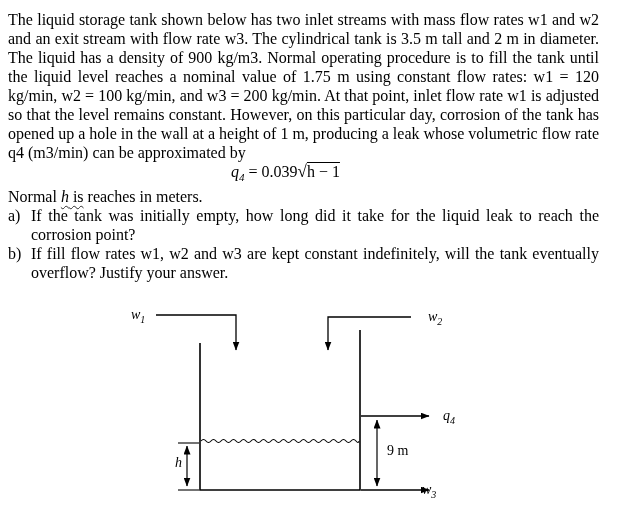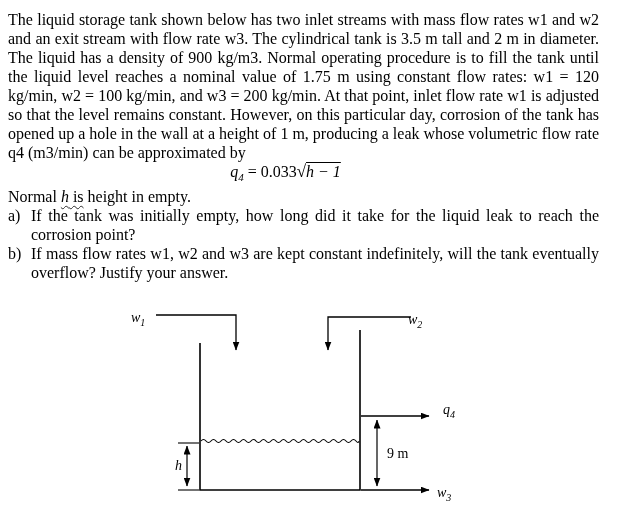--- a/index.html
+++ b/index.html
@@ -8,57 +8,57 @@
     background: #ffffff; color: #000000;
     font-family: "Liberation Serif", "DejaVu Serif", serif;
   }
   .page { position: relative; width: 608px; height: 527px; overflow: hidden; }
   .text-block { padding: 10px 9px 0 8px; }
   .para { font-size: 16px; line-height: 19px; text-align: justify; margin: 0; }
   .equation { font-size: 16px; line-height: 19px; text-align: center; margin: 0; padding-right: 36px; }
   .equation .var { font-style: italic; }
   .equation sub { font-size: 11px; }
   .sqrt { font-size: 17px; }
-  .radicand { font-style: italic; text-decoration: overline; text-decoration-thickness: 1px; }
+  .radicand { text-decoration: overline; text-decoration-thickness: 1px; }
   .where { font-size: 16px; line-height: 19px; margin: 0; }
   .wavy {
     text-decoration-line: underline;
     text-decoration-style: wavy;
     text-decoration-color: #2b2b2b;
     text-decoration-thickness: 1px;
     text-underline-offset: 3px;
   }
   .item { display: flex; font-size: 16px; line-height: 19px; }
   .item-label { flex: 0 0 23px; }
   .item-text { flex: 1; text-align: justify; }
   .diagram { position: absolute; left: 0; top: 300px; width: 640px; height: 227px; }
   .diagram svg { position: absolute; left: 0; top: 0; }
-  .dlabel { position: absolute; font-size: 14px; line-height: 22px; font-style: italic; white-space: nowrap; text-align: right; }
+  .dlabel { position: absolute; font-size: 14px; line-height: 16px; font-style: italic; white-space: nowrap; text-align: right; }
   .dlabel sub { font-size: 10px; font-style: italic; }
   .dlabel.upright { font-style: normal; }
 </style>
 </head>
 <body>
 
 <div class="page">
 
   <div class="text-block">
     <p class="para">The liquid storage tank shown below has two inlet streams with mass flow rates w1 and w2 and an exit stream with flow rate w3. The cylindrical tank is 3.5 m tall and 2 m in diameter. The liquid has a density of 900 kg/m3. Normal operating procedure is to fill the tank until the liquid level reaches a nominal value of 1.75 m using constant flow rates: w1 = 120 kg/min, w2 = 100 kg/min, and w3 = 200 kg/min. At that point, inlet flow rate w1 is adjusted so that the level remains constant. However, on this particular day, corrosion of the tank has opened up a hole in the wall at a height of 1 m, producing a leak whose volumetric flow rate q4 (m3/min) can be approximated by</p>
 
-    <div class="equation"><span class="var"><span>q</span><sub>4</sub></span><span> = 0.033</span><span class="sqrt">√</span><span class="radicand">h − 1</span></div>
+    <div class="equation"><span class="var"><span>q</span><sub>4</sub></span><span> = 0.039</span><span class="sqrt">√</span><span class="radicand">h − 1</span></div>
 
-    <p class="where"><span>Normal </span><span class="wavy"><i>h</i><span> is</span></span><span> height in empty.</span></p>
+    <p class="where"><span>Normal </span><span class="wavy"><i>h</i><span> is</span></span><span> reaches in meters.</span></p>
 
     <div class="item">
       <span class="item-label">a)</span>
       <span class="item-text">If the tank was initially empty, how long did it take for the liquid leak to reach the corrosion point?</span>
     </div>
     <div class="item">
       <span class="item-label">b)</span>
-      <span class="item-text">If mass flow rates w1, w2 and w3 are kept constant indefinitely, will the tank eventually overflow? Justify your answer.</span>
+      <span class="item-text">If fill flow rates w1, w2 and w3 are kept constant indefinitely, will the tank eventually overflow? Justify your answer.</span>
     </div>
   </div>
 
   <div class="diagram">
     <svg width="640" height="227" viewBox="0 0 640 227">
       <defs>
         <marker id="arw" viewBox="0 0 9 7" refX="8.5" refY="3.5" markerWidth="9" markerHeight="7" markerUnits="userSpaceOnUse" orient="auto-start-reverse">
           <path d="M0,0 L9,3.5 L0,7 Z" fill="#000000"></path>
         </marker>
       </defs>
@@ -67,20 +67,20 @@
       <polyline points="411,17 328,17 328,50" fill="none" stroke="#000" stroke-width="1.3" marker-end="url(#arw)"></polyline>
       <path d="M201,141 q2.5,-3 5,0 t5,0 t5,0 t5,0 t5,0 t5,0 t5,0 t5,0 t5,0 t5,0 t5,0 t5,0 t5,0 t5,0 t5,0 t5,0 t5,0 t5,0 t5,0 t5,0 t5,0 t5,0 t5,0 t5,0 t5,0 t5,0 t5,0 t5,0 t5,0 t5,0 t5,0 t3,0" fill="none" stroke="#000" stroke-width="1.1"></path>
       <line x1="361" y1="116" x2="429" y2="116" stroke="#000" stroke-width="1.3" marker-end="url(#arw)"></line>
       <line x1="377" y1="120" x2="377" y2="186" stroke="#000" stroke-width="1.2" marker-start="url(#arw)" marker-end="url(#arw)"></line>
       <line x1="187" y1="146" x2="187" y2="186" stroke="#000" stroke-width="1.2" marker-start="url(#arw)" marker-end="url(#arw)"></line>
       <line x1="178" y1="143" x2="199" y2="143" stroke="#000" stroke-width="1.1"></line>
       <line x1="178" y1="190" x2="199" y2="190" stroke="#000" stroke-width="1.1"></line>
       <line x1="361" y1="190" x2="429" y2="190" stroke="#000" stroke-width="1.3" marker-end="url(#arw)"></line>
     </svg>
     <span class="dlabel" style="left:131px;top:7px"><i>w</i><sub>1</sub></span>
-    <span class="dlabel" style="left:408px;top:9px"><i>w</i><sub>2</sub></span>
-    <span class="dlabel" style="left:443px;top:99px"><i>q</i><sub>4</sub></span>
+    <span class="dlabel" style="left:428px;top:9px"><i>w</i><sub>2</sub></span>
+    <span class="dlabel" style="left:443px;top:108px"><i>q</i><sub>4</sub></span>
     <span class="dlabel upright" style="left:387px;top:143px">9 m</span>
     <span class="dlabel" style="left:175px;top:155px"><i>h</i></span>
-    <span class="dlabel" style="left:437px;top:182px"><i>w</i><sub>3</sub></span>
+    <span class="dlabel" style="left:422px;top:182px"><i>w</i><sub>3</sub></span>
   </div>
 
 </div>
 
 </body></html>

